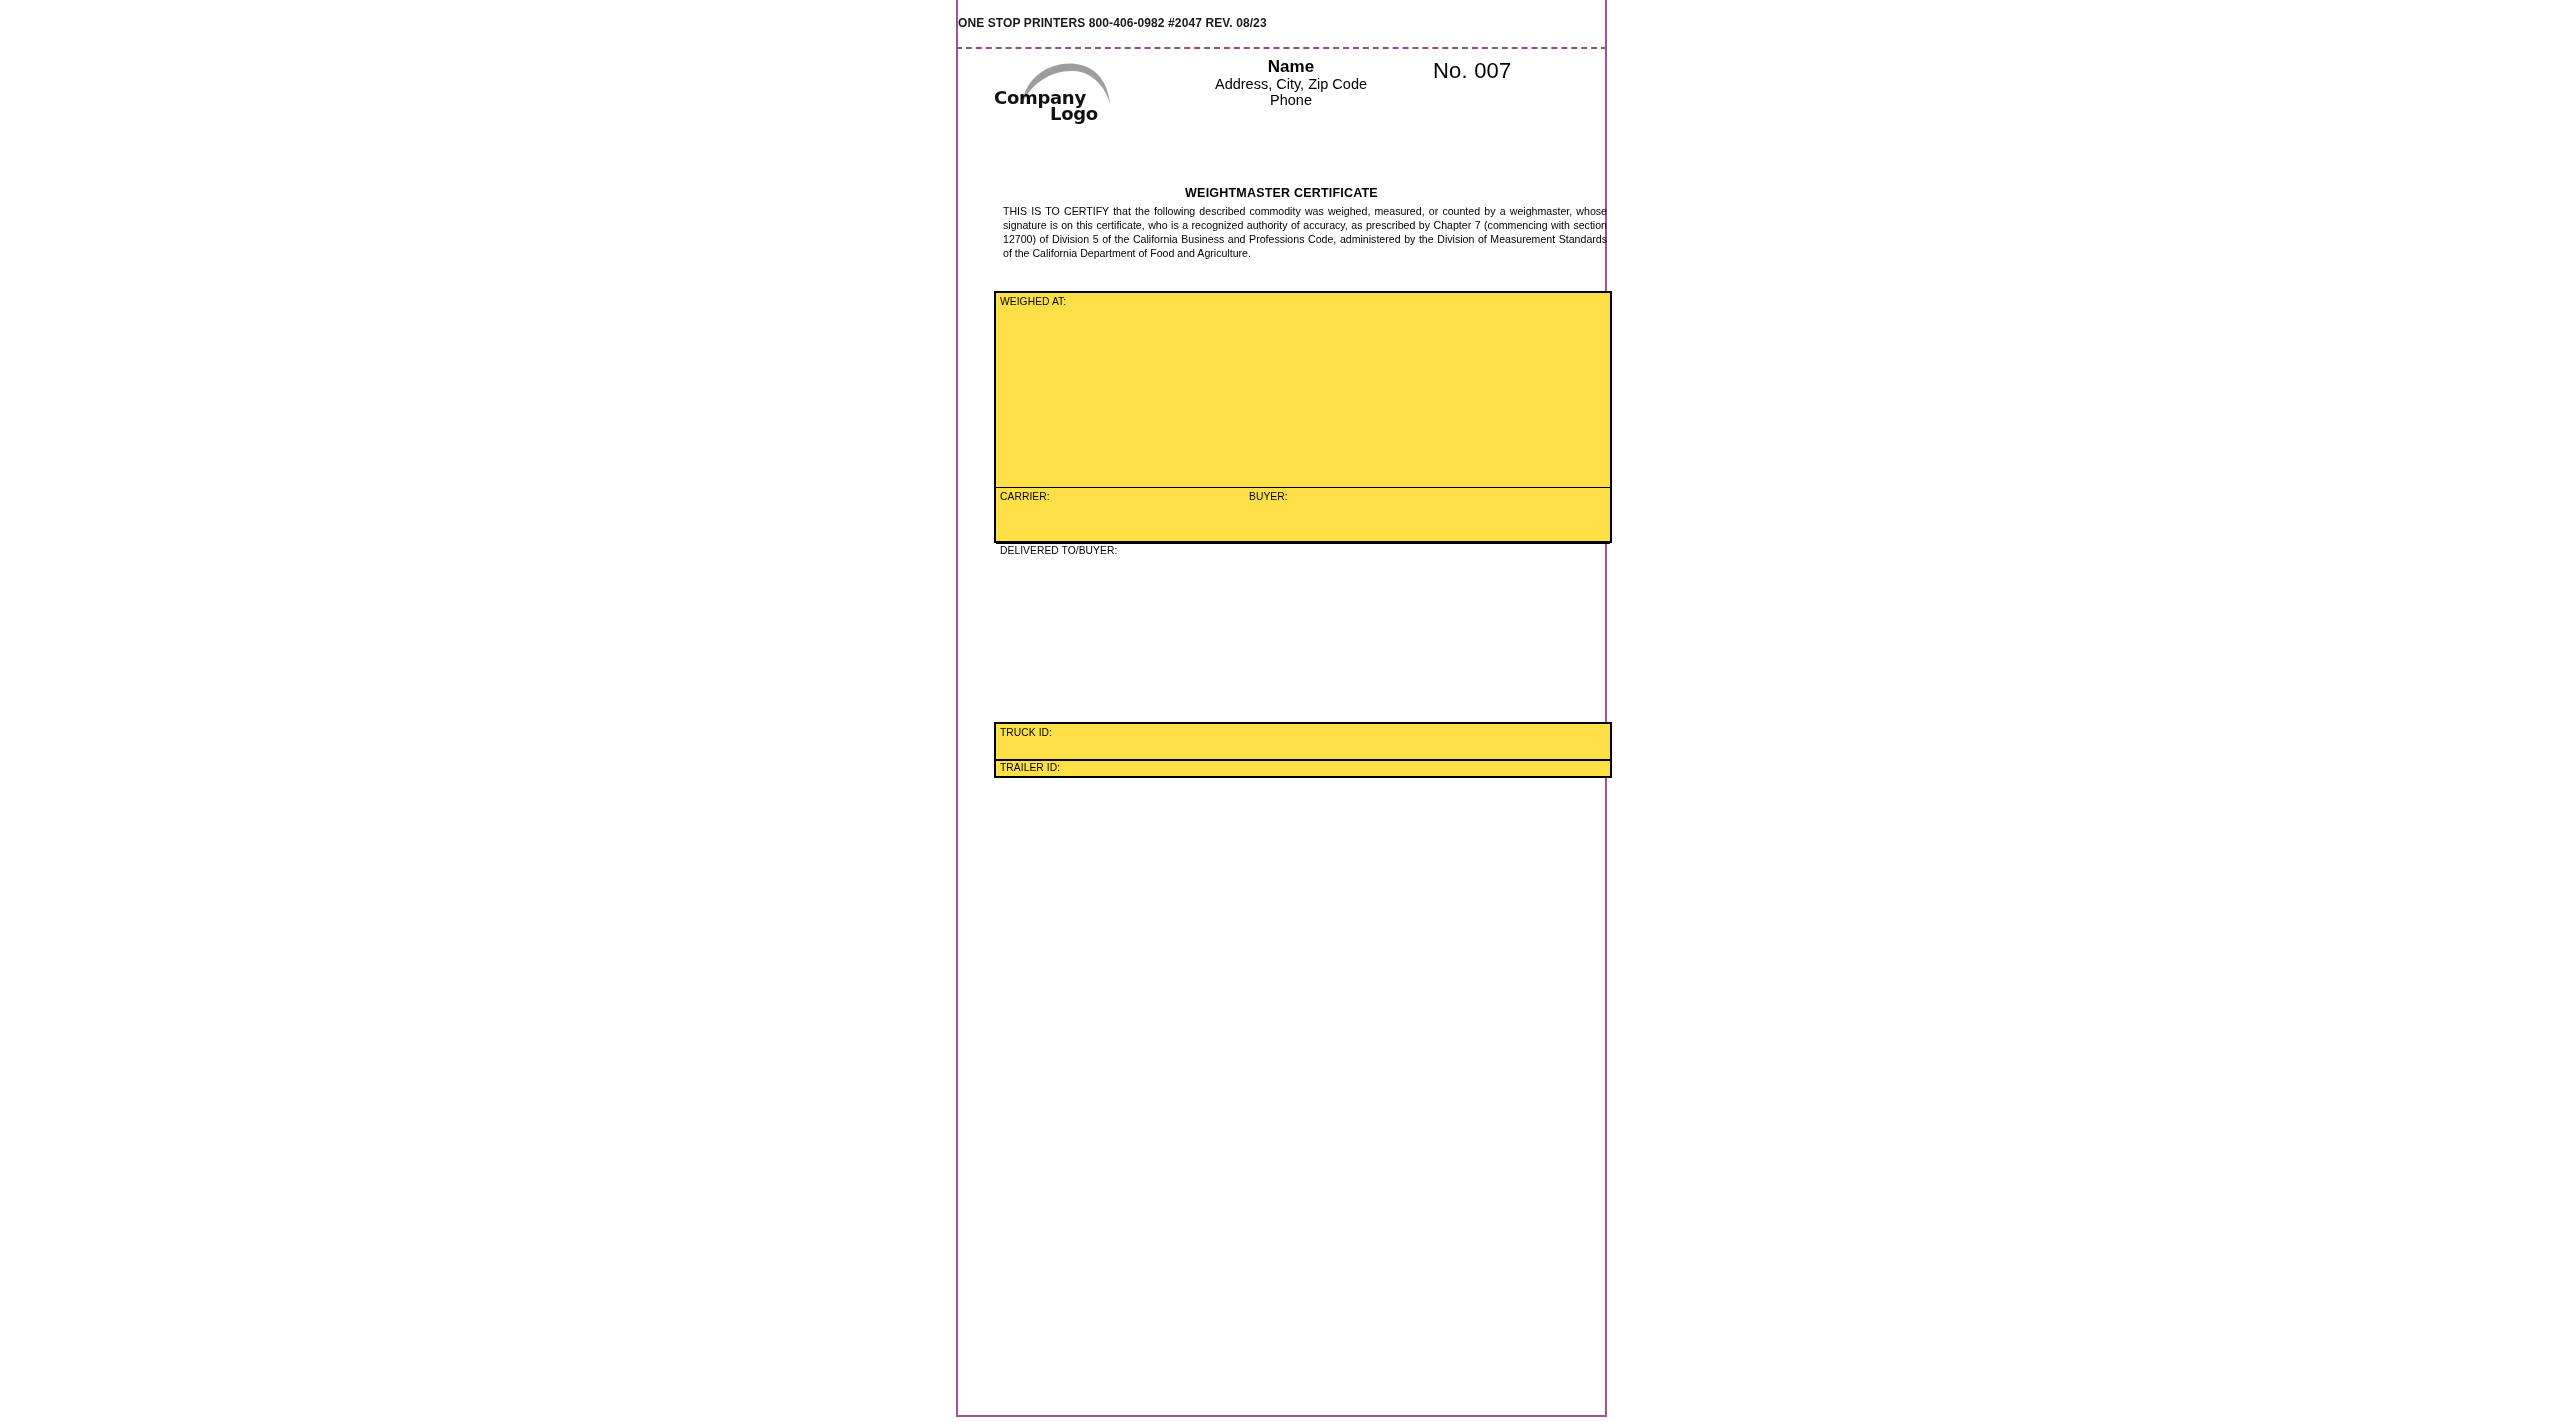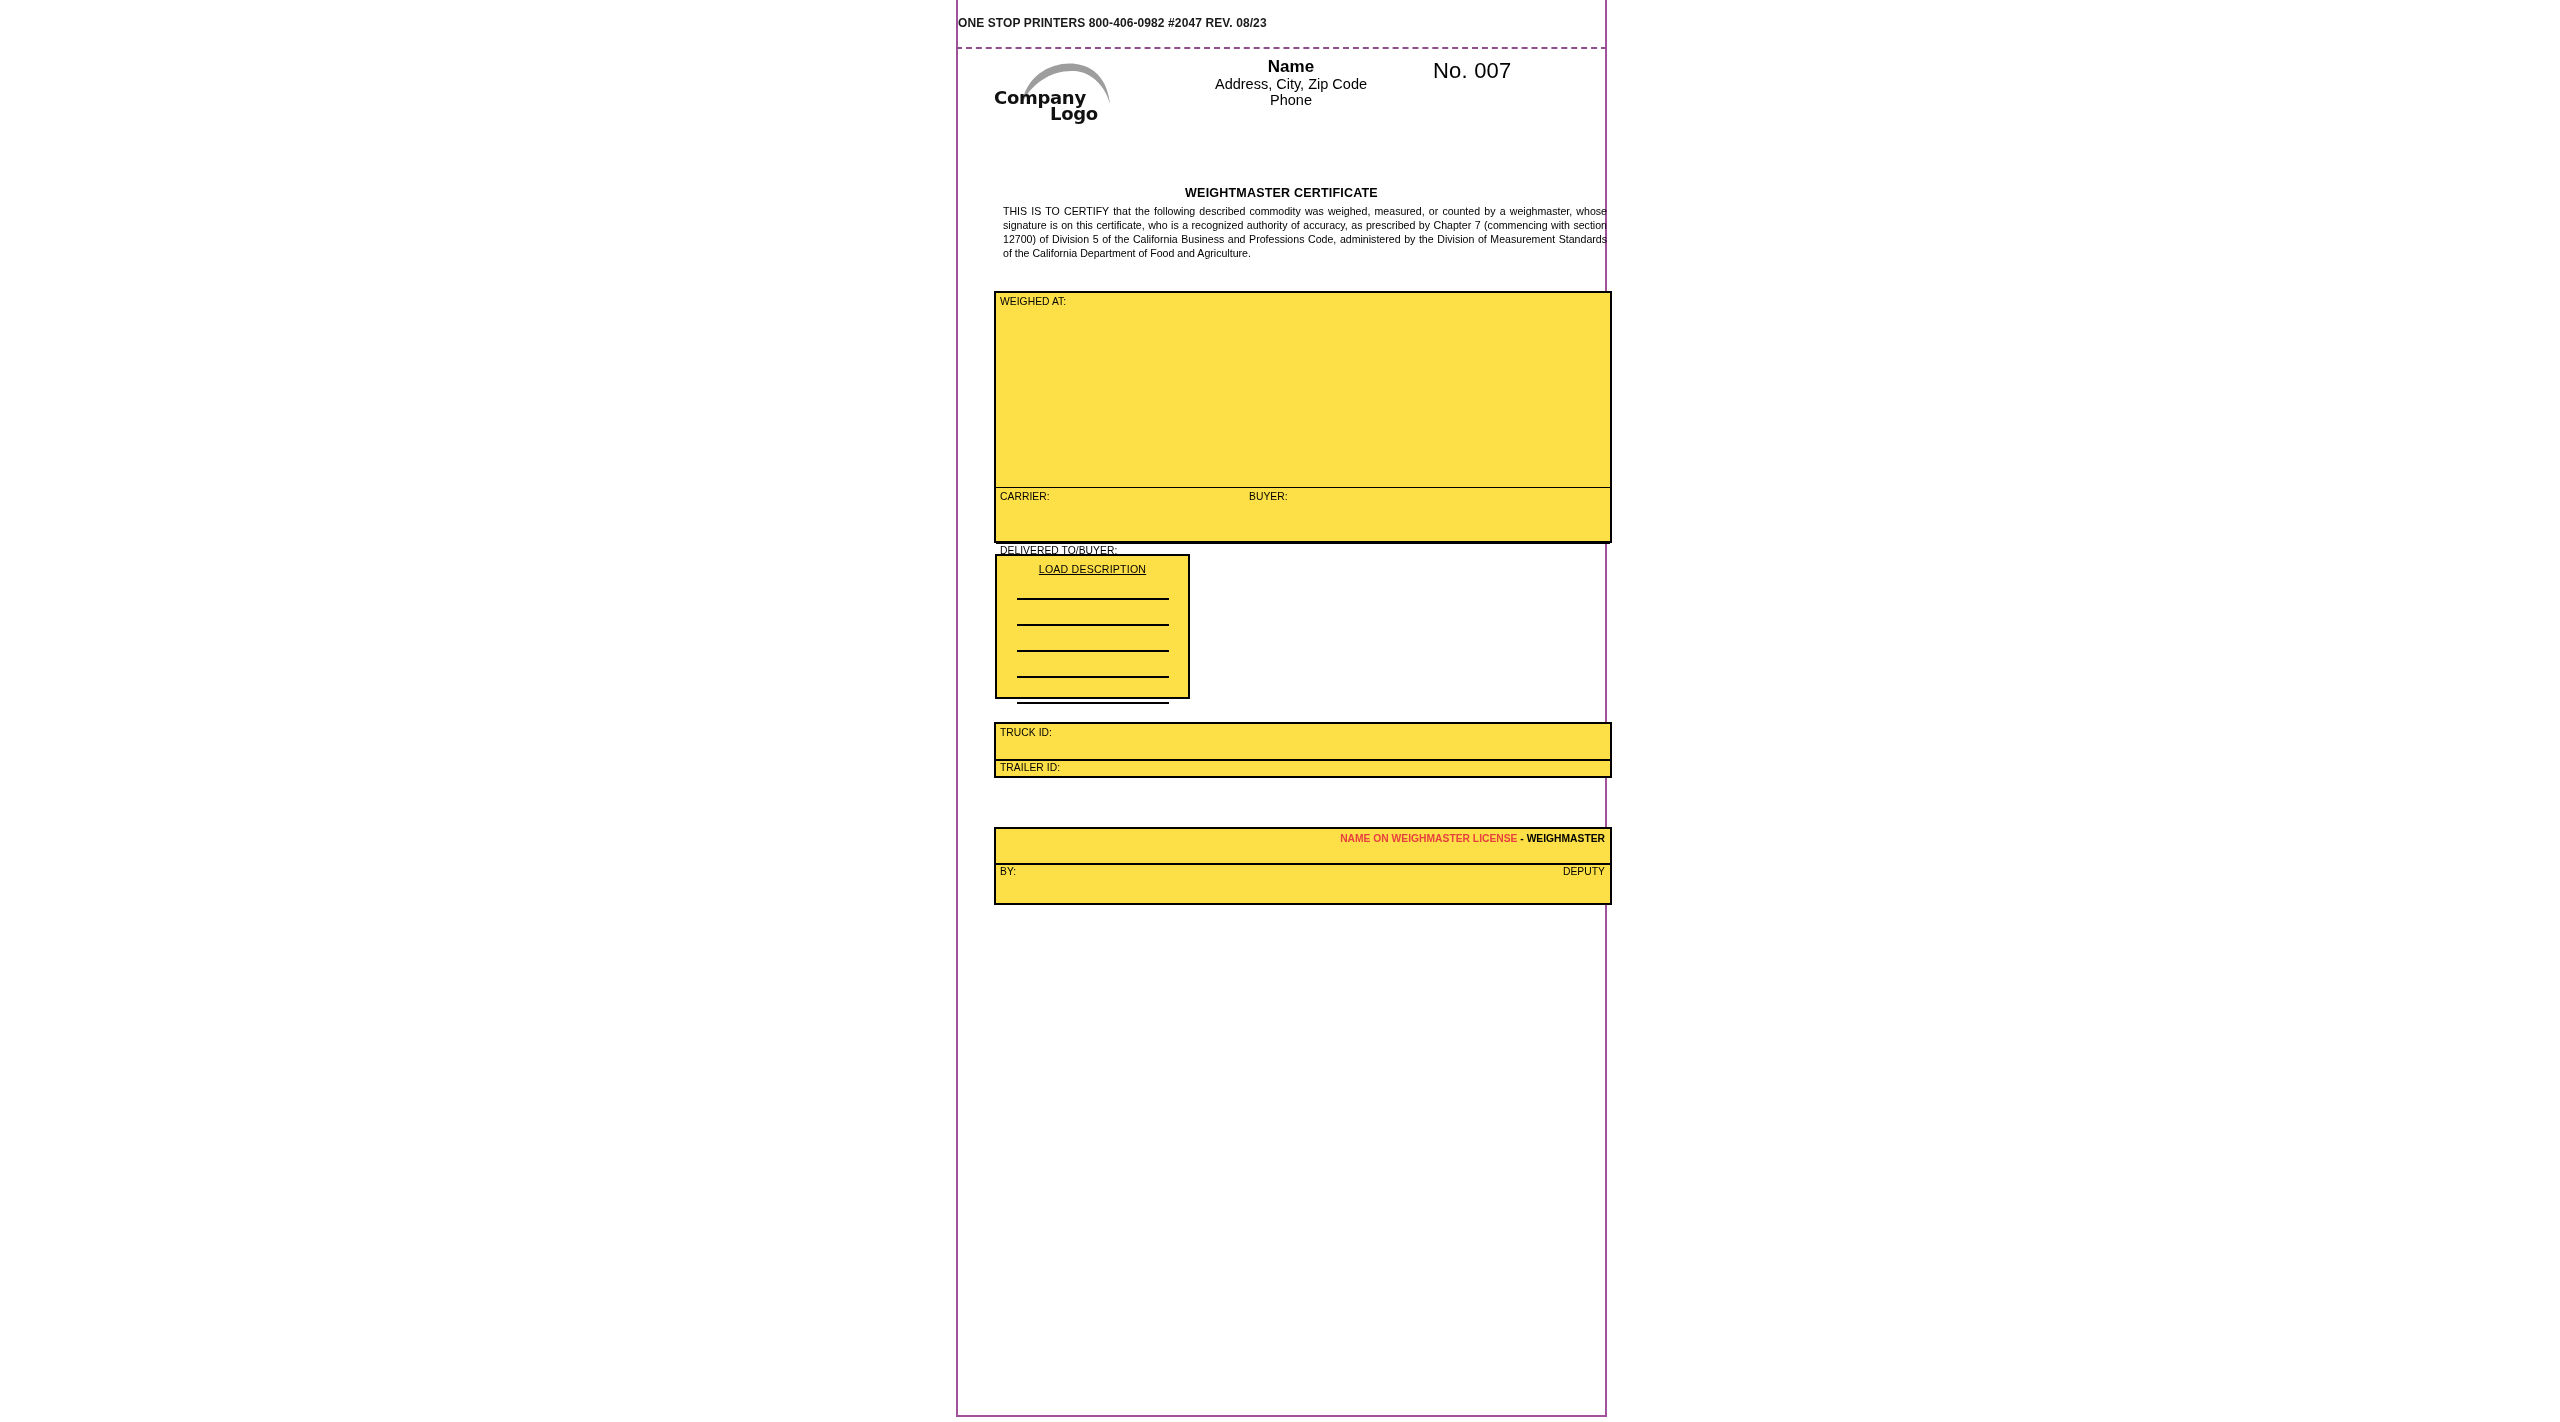--- a/index.html
+++ b/index.html
@@ -299,38 +299,22 @@
 
       <div class="cell-label" style="left:4px; top:252px;">DELIVERED TO/BUYER:</div>
     </div>
 
     <div class="form-box" style="left:36px; top:488px; width:618px; height:55px; border-top:none;">
       <div class="cell-label" style="left:4px; top:3px;">CARRIER:</div>
       <div class="cell-label" style="left:253px; top:3px;">BUYER:</div>
     </div>
 
 
-    <div class="form-box" id="load-desc">
-      <div class="load-title">LOAD DESCRIPTION</div>
-      <div class="load-line" style="top:42px;"></div>
-      <div class="load-line" style="top:68px;"></div>
-      <div class="load-line" style="top:94px;"></div>
-      <div class="load-line" style="top:120px;"></div>
-      <div class="load-line" style="top:146px;"></div>
-    </div>
 
     <div class="form-box" id="truck-box">
       <div class="cell-label" style="left:4px; top:3px;">TRUCK ID:</div>
       <div class="row-div" style="top:35px;"></div>
       <div class="cell-label" style="left:4px; top:38px;">TRAILER ID:</div>
     </div>
 
-    <div class="form-box" id="sig-box">
-      <div class="sig-right">
-        <span class="sig-red">NAME ON WEIGHMASTER LICENSE</span><span class="sig-black"> - </span><span class="sig-black">WEIGHMASTER</span>
-      </div>
-      <div class="row-div" style="top:34px;"></div>
-      <div class="cell-label" style="left:4px; top:37px;">BY:</div>
-      <div class="cell-label" style="right:5px; top:37px;">DEPUTY</div>
-    </div>
 
   </div>
 </div>
 
 </body></html>

